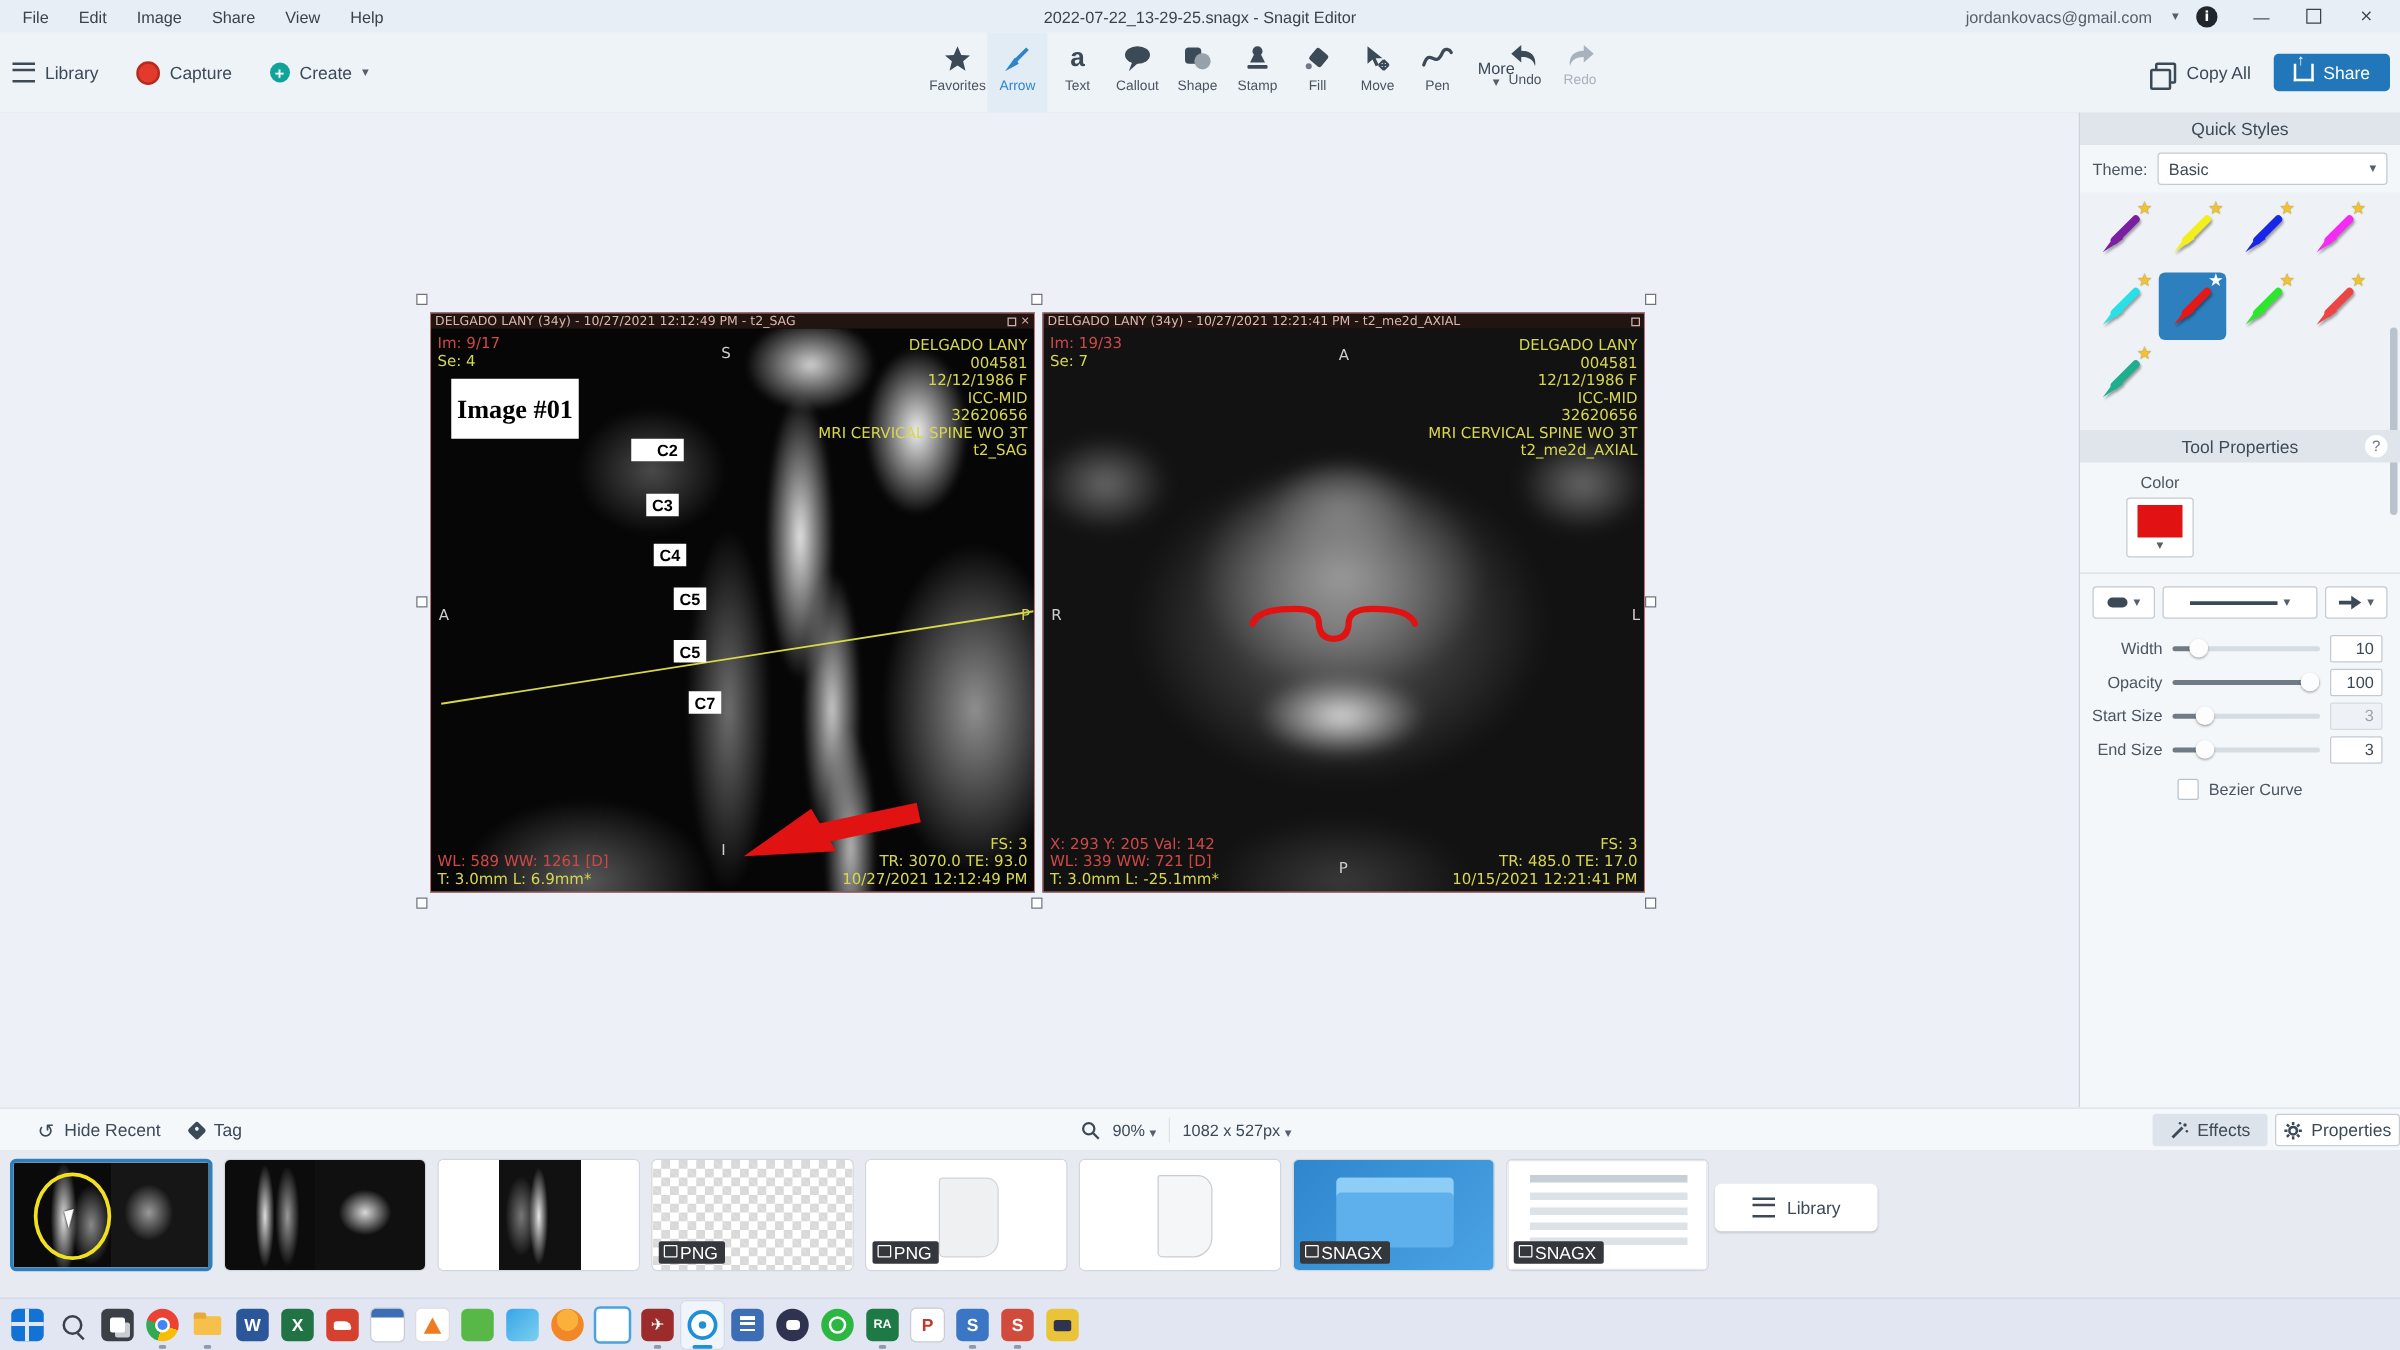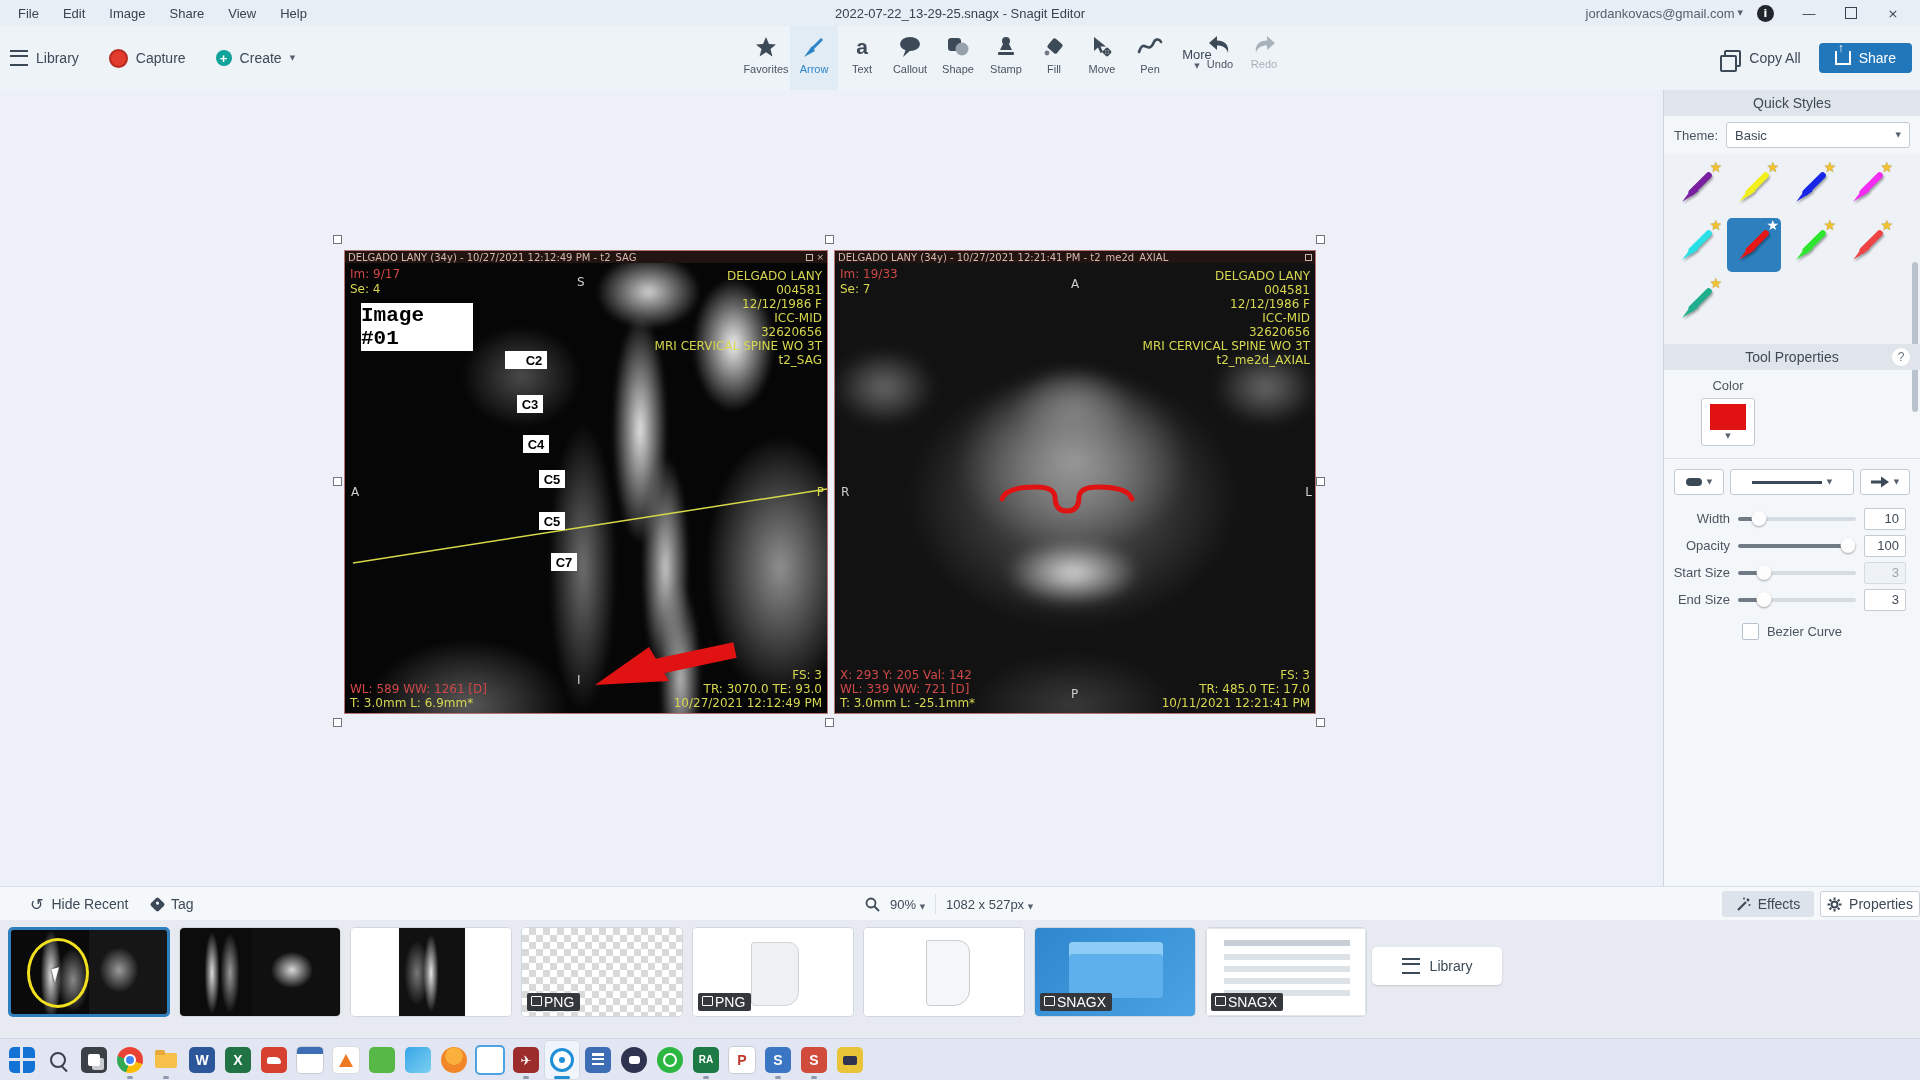--- a/index.html
+++ b/index.html
@@ -7,21 +7,21 @@
        font-family:"Liberation Sans",sans-serif;color:#3c4956;}
   .glyph{font-family:"DejaVu Sans",sans-serif;}
 
   
   .titlebar{position:absolute;left:0;top:0;width:100%;height:26px;background:#e8eef5;
     display:flex;align-items:center;font-size:13px;}
   .menus{display:flex;gap:4px;padding-left:8px;}
   .menu{padding:2px 10px;cursor:default;color:#39424d;}
   .win-title{position:absolute;left:50%;transform:translateX(-50%);color:#39424d;}
   .tb-right{margin-left:auto;display:flex;align-items:center;gap:14px;padding-right:6px;}
-  .account{display:flex;align-items:center;gap:3px;color:#55606b;font-size:13px;}
+  .account{display:flex;align-items:center;gap:16px;color:#55606b;font-size:13px;}
   .caret{font-size:7px;color:#55606b;}
   .info-badge{width:17px;height:17px;border-radius:50%;background:#20262c;color:#fff;
     display:flex;align-items:center;justify-content:center;font-size:11px;font-weight:bold;}
   .win-btns{display:flex;}
   .win-btn{width:42px;height:26px;display:flex;align-items:center;justify-content:center;color:#39424d;font-size:13px;}
   .max-glyph{width:10px;height:10px;border:1px solid #39424d;}
 
   
   .toolbar{position:absolute;left:0;top:26px;width:100%;height:64px;background:#eef3f8;border-bottom:1px solid #d7dee5;}
   .tb-left{position:absolute;left:10px;top:0;height:64px;display:flex;align-items:center;gap:30px;}
@@ -85,22 +85,22 @@
     radial-gradient(85px 42px at 238px 305px,#dcdcdc,rgba(220,220,220,0) 75%),
     radial-gradient(190px 150px at 238px 235px,#606060,rgba(96,96,96,0) 82%),
     radial-gradient(60px 45px at 60px 130px,#6a6a6a,rgba(106,106,106,0) 80%),
     radial-gradient(60px 45px at 420px 130px,#6a6a6a,rgba(106,106,106,0) 80%),
     radial-gradient(120px 60px at 238px 430px,#3a3a3a,rgba(58,58,58,0) 80%),#121212;}
   .ol{position:absolute;font-size:12px;line-height:14px;}
   .ol-red{color:#cf4848;}
   .ol-yel{color:#d6d650;}
   .ol-wht{color:#cfcfcf;}
   .ol-right{text-align:right;}
-  .stamp-box{position:absolute;left:16px;top:40px;width:112px;height:48px;background:#fff;color:#000;
-    display:flex;align-items:center;justify-content:center;font-weight:800;font-size:21px;font-family:Liberation Mono, monospace;}
+  .stamp-box{position:absolute;left:16px;top:40px;width:102px;height:48px;background:#fff;color:#000;
+    display:flex;align-items:center;justify-content:center;font-weight:800;font-size:21px;font-family:Liberation Serif, serif;}
   .vert-label{position:absolute;width:26px;height:18px;background:#fff;color:#000;font-weight:bold;font-size:13px;
     display:flex;align-items:center;justify-content:center;font-family:"Liberation Sans",sans-serif;}
   .anno{position:absolute;}
 
   
   .side{position:absolute;left:1663px;top:90px;width:257px;height:796px;background:#f3f7fa;border-left:1px solid #cdd5dc;box-sizing:border-box;}
   .side-h{height:26px;background:#dfe5eb;color:#3d4a56;font-size:14px;display:flex;align-items:center;justify-content:center;position:relative;}
   .theme-row{height:38px;display:flex;align-items:center;padding:0 10px;gap:8px;font-size:13px;color:#4a5560;}
   .select{flex:1;height:24px;background:#fff;border:1px solid #c2cad2;border-radius:3px;display:flex;
     align-items:center;padding:0 8px;font-size:13px;color:#3c4956;}
@@ -515,21 +515,21 @@
               <div>t2_me2d_AXIAL</div>
             </div>
           <svg class="anno" style="left:163px;top:212px;width:140px;height:52px;" viewBox="0 0 140 52">
             <path d="M4,24 Q8,12 38,12 Q56,12 57,22 Q57,36 69,36 Q81,36 81,22 Q82,12 100,12 Q130,12 134,24" stroke="#e01212" stroke-width="5" fill="none" stroke-linecap="round"></path>
           </svg>
           <span class="ol ol-red" style="left:5px;bottom:31px">X: 293 Y: 205 Val: 142</span>
           <span class="ol ol-red" style="left:5px;bottom:17px">WL: 339 WW: 721 [D]</span>
           <span class="ol ol-yel" style="left:5px;bottom:3px">T: 3.0mm L: -25.1mm*</span>
           <span class="ol ol-yel ol-right" style="right:5px;bottom:31px">FS: 3</span>
           <span class="ol ol-yel ol-right" style="right:5px;bottom:17px">TR: 485.0 TE: 17.0</span>
-          <span class="ol ol-yel ol-right" style="right:5px;bottom:3px">10/11/2021 12:21:41 PM</span>
+          <span class="ol ol-yel ol-right" style="right:5px;bottom:3px">10/15/2021 12:21:41 PM</span>
         </div>
       </div>
 
       <span class="handle h-tl"></span>
       <span class="handle h-tm"></span>
       <span class="handle h-tr"></span>
       <span class="handle h-ml"></span>
       <span class="handle h-mr"></span>
       <span class="handle h-bl"></span>
       <span class="handle h-bm"></span>

